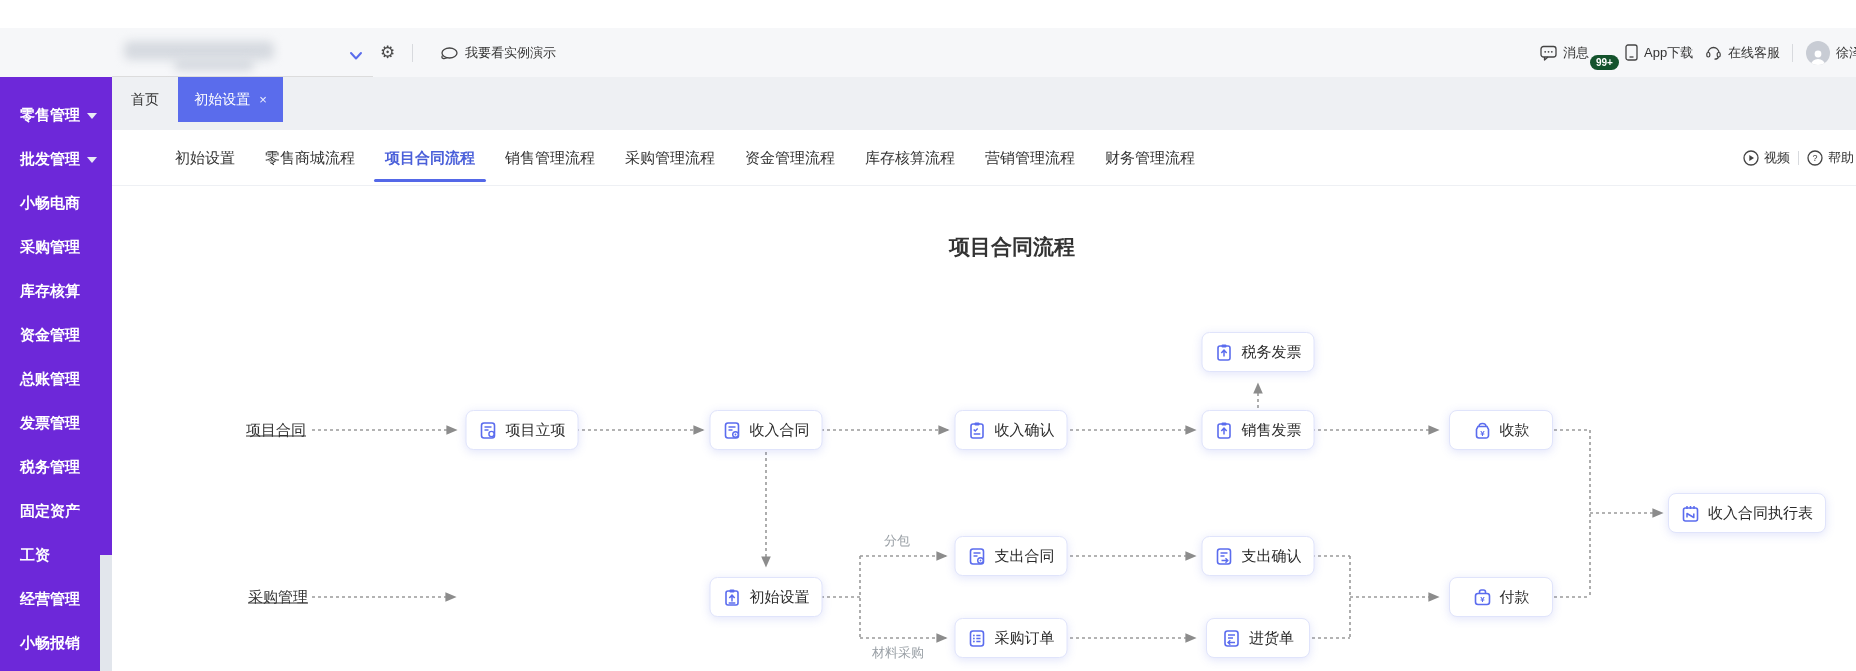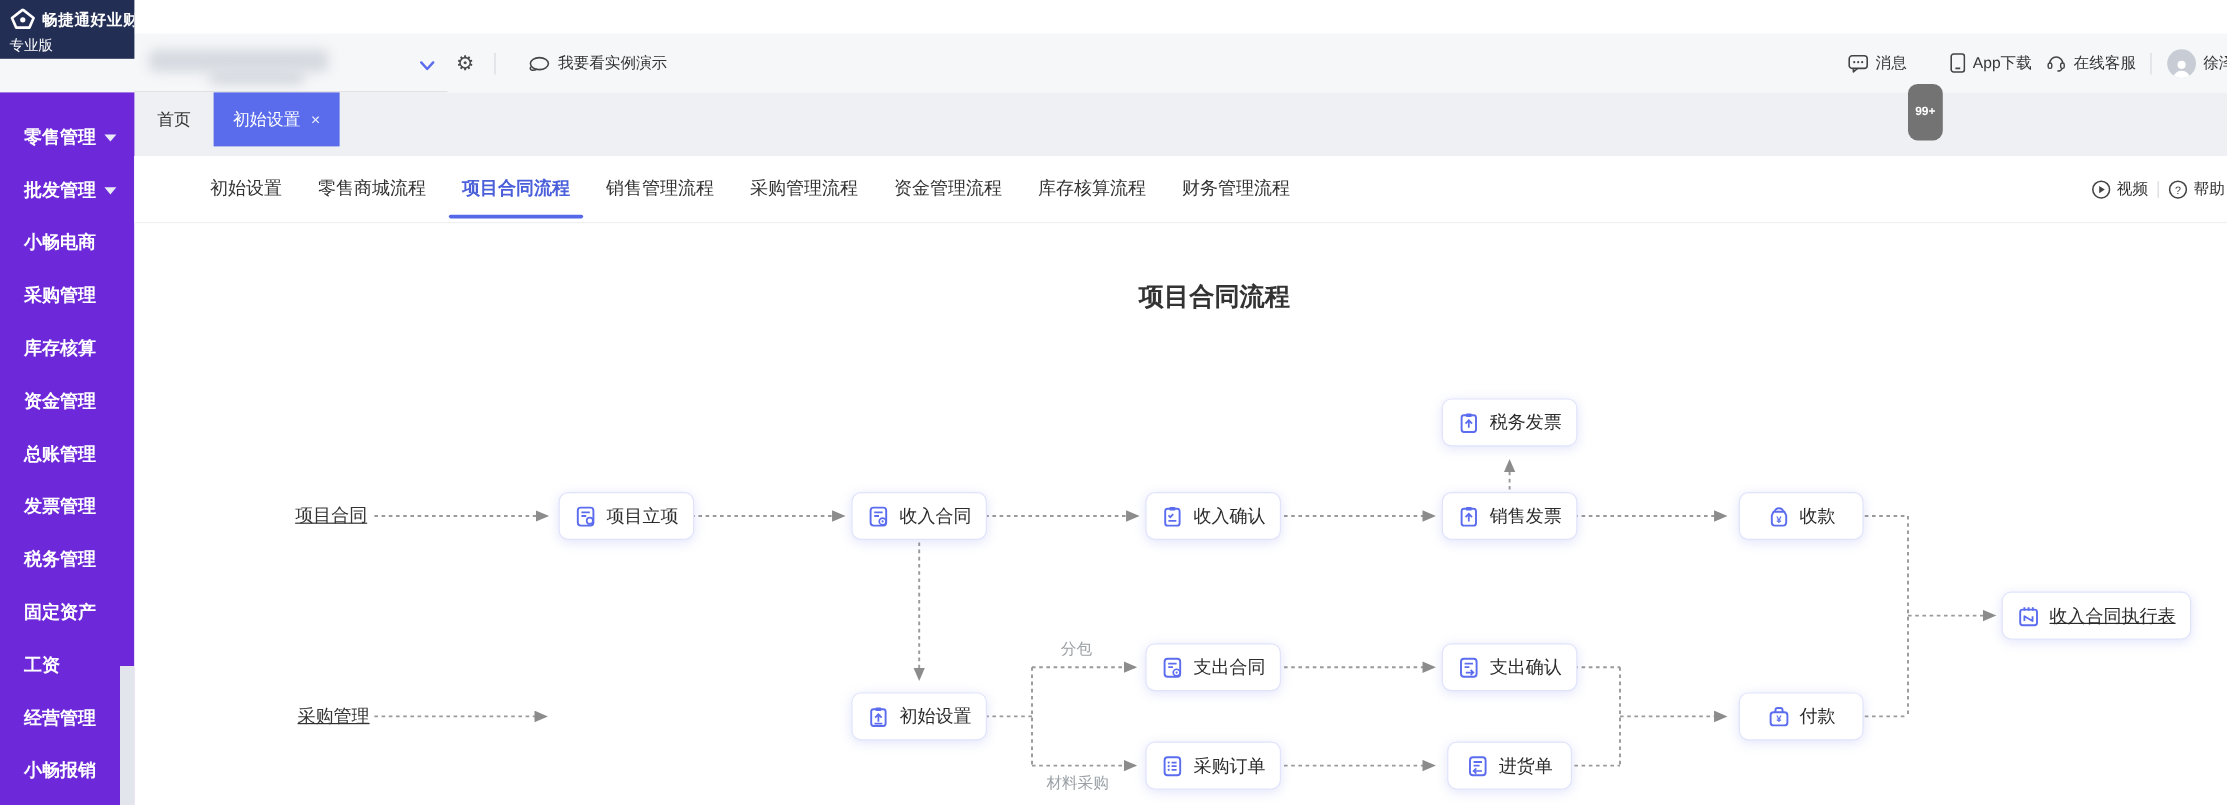--- a/index.html
+++ b/index.html
@@ -18,21 +18,21 @@
   .blur-lump { position:absolute; background:#d6dae0; filter:blur(5px); border-radius:6px; }
   .lump1 { left:12px; top:13px; width:150px; height:19px; }
   .lump2 { left:62px; top:30px; width:80px; height:13px; }
   .chevron { position:absolute; right:10px; top:19px; }
 
   .hdr-item { position:absolute; top:0; height:49px; display:flex; align-items:center; gap:6px; font-size:13px; color:#333; cursor:pointer; }
   .gear { left:380px; font-size:17px; color:#4a4a4a; }
   .vdiv { position:absolute; top:16px; width:1px; height:18px; background:#d8dade; }
   .demo { left:440px; }
   .msg { left:1540px; }
-  .badge { position:absolute; left:1590px; top:42px; background:#737373; color:#fff; font-size:10px; line-height:15px; padding:16px 6px; border-radius:8px; font-weight:bold; }
+  .badge { position:absolute; left:1590px; top:27px; background:#14532d; color:#fff; font-size:10px; line-height:15px; padding:0 6px; border-radius:8px; font-weight:bold; }
   .appdl { left:1625px; }
   .service { left:1705px; }
   .userbox { left:1806px; }
   .avatar { width:24px; height:24px; border-radius:50%; background:#c8ccd4; display:flex; align-items:flex-end; justify-content:center; overflow:hidden; }
   .uname { width:22px; overflow:hidden; white-space:nowrap; }
 
   
   .tabband { position:absolute; left:112px; top:77px; width:1744px; height:53px; background:#eef0f3; }
   .wtab-home { position:absolute; left:112px; top:77px; width:66px; height:45px; display:flex; align-items:center; justify-content:center; font-size:14px; color:#333; cursor:pointer; }
   .wtab-active { position:absolute; left:178px; top:77px; width:105px; height:45px; background:#5a6cec; color:#fff; font-size:14px; display:flex; align-items:center; justify-content:center; gap:9px; cursor:pointer; }
@@ -122,30 +122,20 @@
       <span class="avatar">
         <svg width="18" height="16" viewBox="0 0 18 16">
             <circle cx="9" cy="5" r="3.4" fill="#fff"></circle>
             <path d="M2 16 a7 6 0 0 1 14 0 z" fill="#fff"></path>
           </svg>
       </span>
       <span class="uname">徐泽</span>
     </div>
   </div>
 
-  <div class="logo-block">
-    <div class="logo-row">
-      <svg class="logo-glyph" width="22" height="20" viewBox="0 0 22 20">
-          <path d="M11 1 L20 8 L16.5 16 L5.5 16 L2 8 Z" fill="none" stroke="#fff" stroke-width="2.2" stroke-linejoin="round"></path>
-          <circle cx="11" cy="9.5" r="2.2" fill="#fff"></circle>
-        </svg>
-      <span class="brand-name">畅捷通好业财</span>
-    </div>
-    <div class="edition">专业版</div>
-  </div>
 
   <div class="tabband"></div>
   <div class="wtab-home">
     <span>首页</span>
   </div>
   <div class="wtab-active">
     <span>初始设置</span>
     <span class="wtab-close">×</span>
   </div>
 
@@ -170,20 +160,21 @@
 
   <div class="subnav">
     <div class="subnav-tabs">
       <div class="subnav-tab"><span>初始设置</span></div>
       <div class="subnav-tab"><span>零售商城流程</span></div>
       <div class="subnav-tab active"><span>项目合同流程</span></div>
       <div class="subnav-tab"><span>销售管理流程</span></div>
       <div class="subnav-tab"><span>采购管理流程</span></div>
       <div class="subnav-tab"><span>资金管理流程</span></div>
       <div class="subnav-tab"><span>库存核算流程</span></div>
+      <div class="subnav-tab"><span>营销管理流程</span></div>
       <div class="subnav-tab"><span>财务管理流程</span></div>
     </div>
     <div class="subnav-right">
       <div class="group">
         <svg class="nicon" width="16" height="16" viewBox="0 0 16 16">
             <circle cx="8" cy="8" r="7" fill="none" stroke="#444" stroke-width="1.3"></circle>
             <path d="M6.3 5 L11 8 L6.3 11 Z" fill="#444"></path>
           </svg>
         <span>视频</span>
       </div>
@@ -289,21 +280,21 @@
 
   <div class="node" style="left:1501px; top:430px;">
     <svg class="nicon" width="19" height="19" viewBox="0 0 19 19">
         <path d="M5 5.5 h9 l1.5 3 v6 a2.5 2.5 0 0 1 -2.5 2.5 h-7 a2.5 2.5 0 0 1 -2.5 -2.5 v-6 z" fill="none" stroke="#5b6cee" stroke-width="1.6"></path>
         <path d="M6 5.5 a3.5 3 0 0 1 7 0" fill="none" stroke="#5b6cee" stroke-width="1.6"></path>
         <text x="9.5" y="14.5" text-anchor="middle" font-size="8" fill="#5b6cee" font-weight="bold" font-family="sans-serif">¥</text>
       </svg>
     <span>收款</span>
   </div>
 
-  <div class="node" style="left:1747px; top:513px;text-decoration:underline;">
+  <div class="node" style="left:1747px; top:513px;">
     <svg class="nicon" width="19" height="19" viewBox="0 0 19 19">
         <rect x="2.5" y="4" width="14" height="13" rx="2" fill="none" stroke="#5b6cee" stroke-width="1.6"></rect>
         <line x1="6" y1="2" x2="6" y2="5" stroke="#5b6cee" stroke-width="1.5"></line>
         <line x1="9.5" y1="2" x2="9.5" y2="5" stroke="#5b6cee" stroke-width="1.5"></line>
         <line x1="13" y1="2" x2="13" y2="5" stroke="#5b6cee" stroke-width="1.5"></line>
         <path d="M6 13.5 V9.5 L12.8 13.5 V9.5" fill="none" stroke="#5b6cee" stroke-width="1.5" stroke-linejoin="round"></path>
       </svg>
     <span>收入合同执行表</span>
   </div>
 

